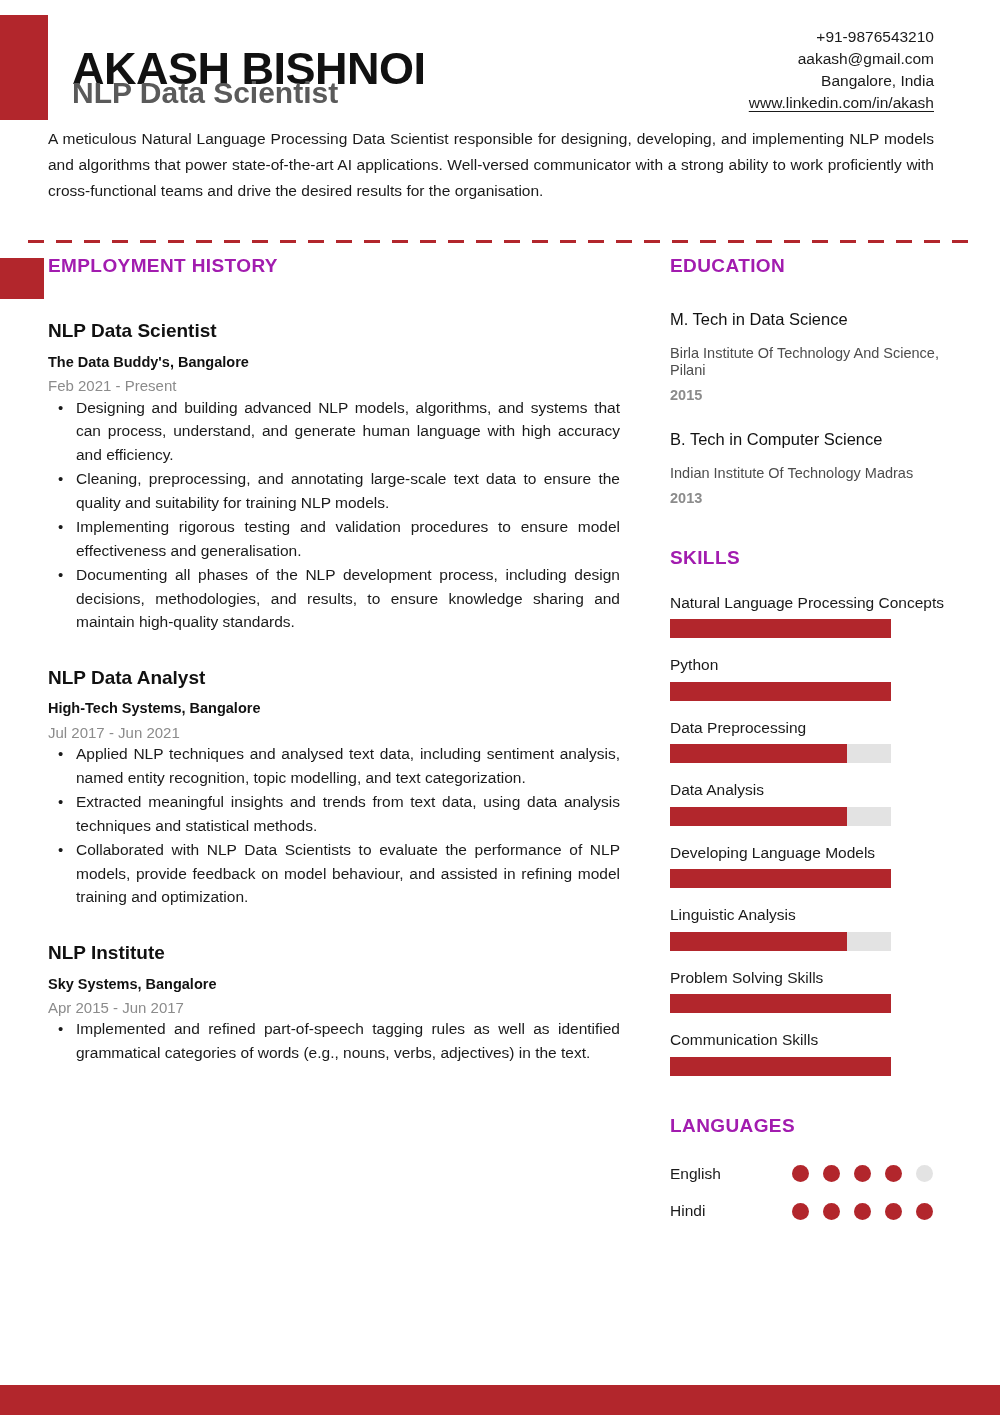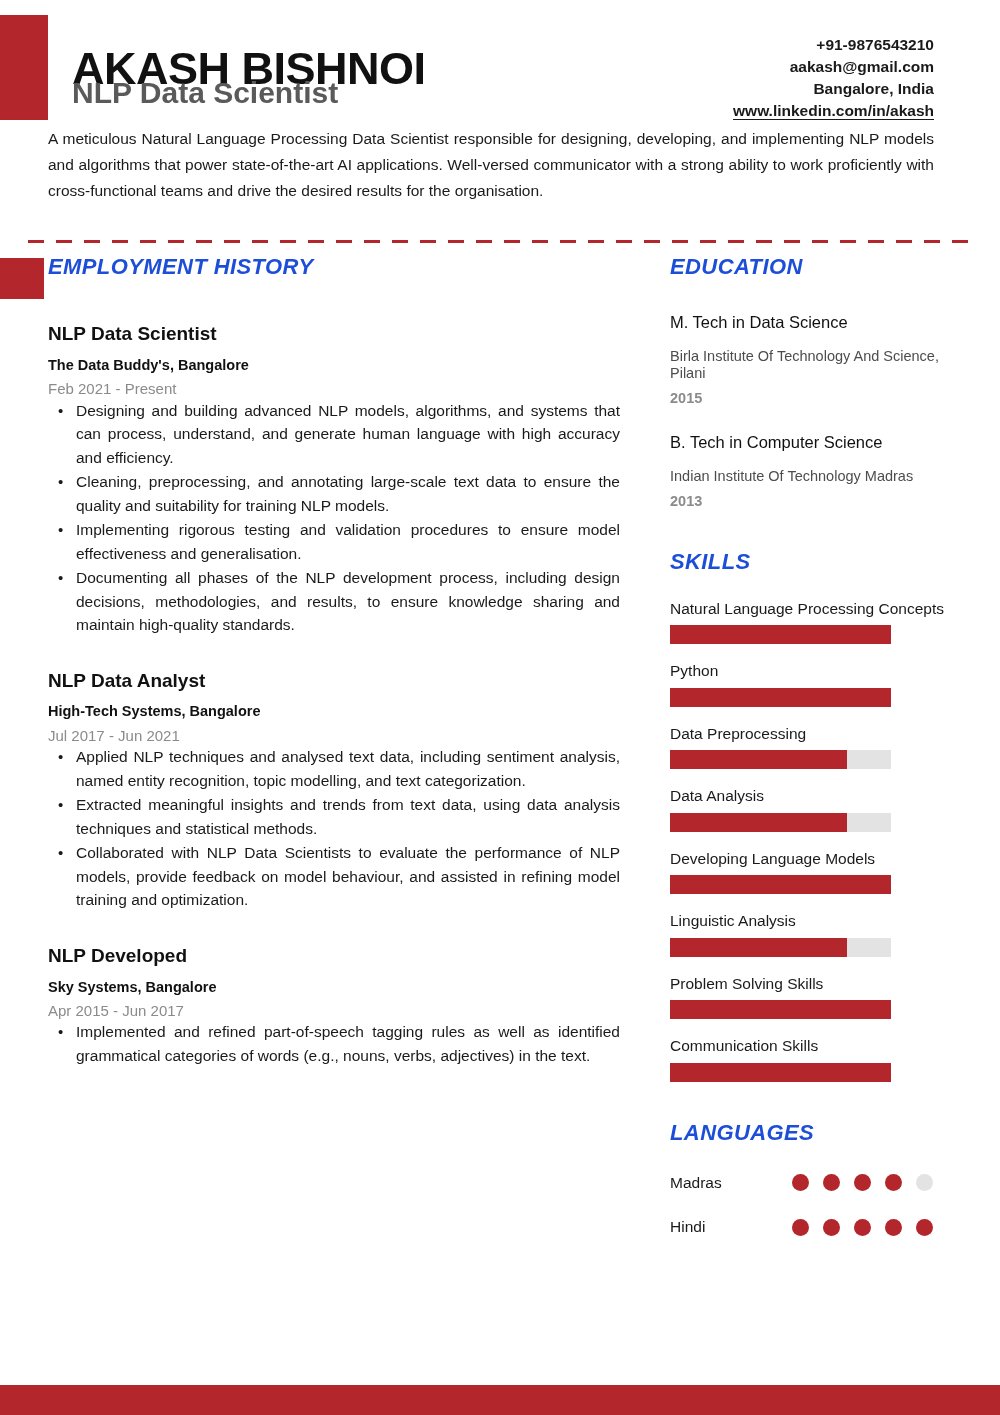--- a/index.html
+++ b/index.html
@@ -44,26 +44,25 @@
   .job-title {
     position: absolute;
     left: 72px; top: 64px;
     font-size: 30px;
     font-weight: 700;
     color: #5a5a5a;
     line-height: 1;
   }
   .contact {
     position: absolute;
-    right: 66px; top: 20px;
+    right: 66px; top: 12px;
     text-align: right;
     font-size: 15.5px;
     color: #1a1a1a;
     line-height: 22px;
-    font-weight: bold;
   }
   .contact div { white-space: nowrap; }
   .contact .link {
     text-decoration: underline;
     text-underline-offset: 3px;
   }
 
   
   .summary {
     position: absolute;
@@ -99,26 +98,25 @@
     position: absolute;
     left: 48px; top: 256px;
     width: 572px;
   }
   .col-right {
     position: absolute;
     left: 670px; top: 256px;
     width: 290px;
   }
   .section-title {
-    font-size: 22px;
+    font-size: 19px;
     font-weight: 700;
     letter-spacing: 0.4px;
-    color: #1d4ed8;
+    color: #a21caf;
     line-height: 1;
-    font-style: italic;
   }
 
   
   .job { margin-top: 32px; }
   .job:first-of-type { margin-top: 44px; }
   .job-role {
     font-size: 19px;
     font-weight: 700;
     color: #111111;
     line-height: 1.25;
@@ -198,21 +196,21 @@
   .skill-fill {
     height: 100%;
     background: #b2262c;
   }
 
   
   .lang-heading { margin-top: 40px; }
   .lang-row {
     display: flex;
     align-items: center;
-    margin-top: 26px;
+    margin-top: 19px;
   }
   .lang-row:first-of-type { margin-top: 30px; }
   .lang-name {
     width: 122px;
     font-size: 15.5px;
     color: #1a1a1a;
     line-height: 1.2;
   }
   .lang-dots { display: flex; gap: 14px; }
   .dot {
@@ -272,21 +270,21 @@
           <div class="job-role">NLP Data Analyst</div>
           <div class="job-company">High-Tech Systems, Bangalore</div>
           <div class="job-dates">Jul 2017 - Jun 2021</div>
           <ul class="bullets">
             <li>Applied NLP techniques and analysed text data, including sentiment analysis, named entity recognition, topic modelling, and text categorization.</li>
             <li>Extracted meaningful insights and trends from text data, using data analysis techniques and statistical methods.</li>
             <li>Collaborated with NLP Data Scientists to evaluate the performance of NLP models, provide feedback on model behaviour, and assisted in refining model training and optimization.</li>
           </ul>
         </div>
         <div class="job">
-          <div class="job-role">NLP Developed</div>
+          <div class="job-role">NLP Institute</div>
           <div class="job-company">Sky Systems, Bangalore</div>
           <div class="job-dates">Apr 2015 - Jun 2017</div>
           <ul class="bullets">
             <li>Implemented and refined part-of-speech tagging rules as well as identified grammatical categories of words (e.g., nouns, verbs, adjectives) in the text.</li>
           </ul>
         </div>
       </div>
   </div>
 
   <div class="col-right">
@@ -352,21 +350,21 @@
           <div class="skill-name">Communication Skills</div>
           <div class="skill-track">
             <div class="skill-fill" style="width: 100%;"></div>
           </div>
         </div>
       </div>
 
     <div class="section-title lang-heading">LANGUAGES</div>
     <div id="lang-container">
         <div class="lang-row">
-          <div class="lang-name">Madras</div>
+          <div class="lang-name">English</div>
           <div class="lang-dots">
             <span class="dot on"></span>
             <span class="dot on"></span>
             <span class="dot on"></span>
             <span class="dot on"></span>
             <span class="dot"></span>
           </div>
         </div>
         <div class="lang-row">
           <div class="lang-name">Hindi</div>

